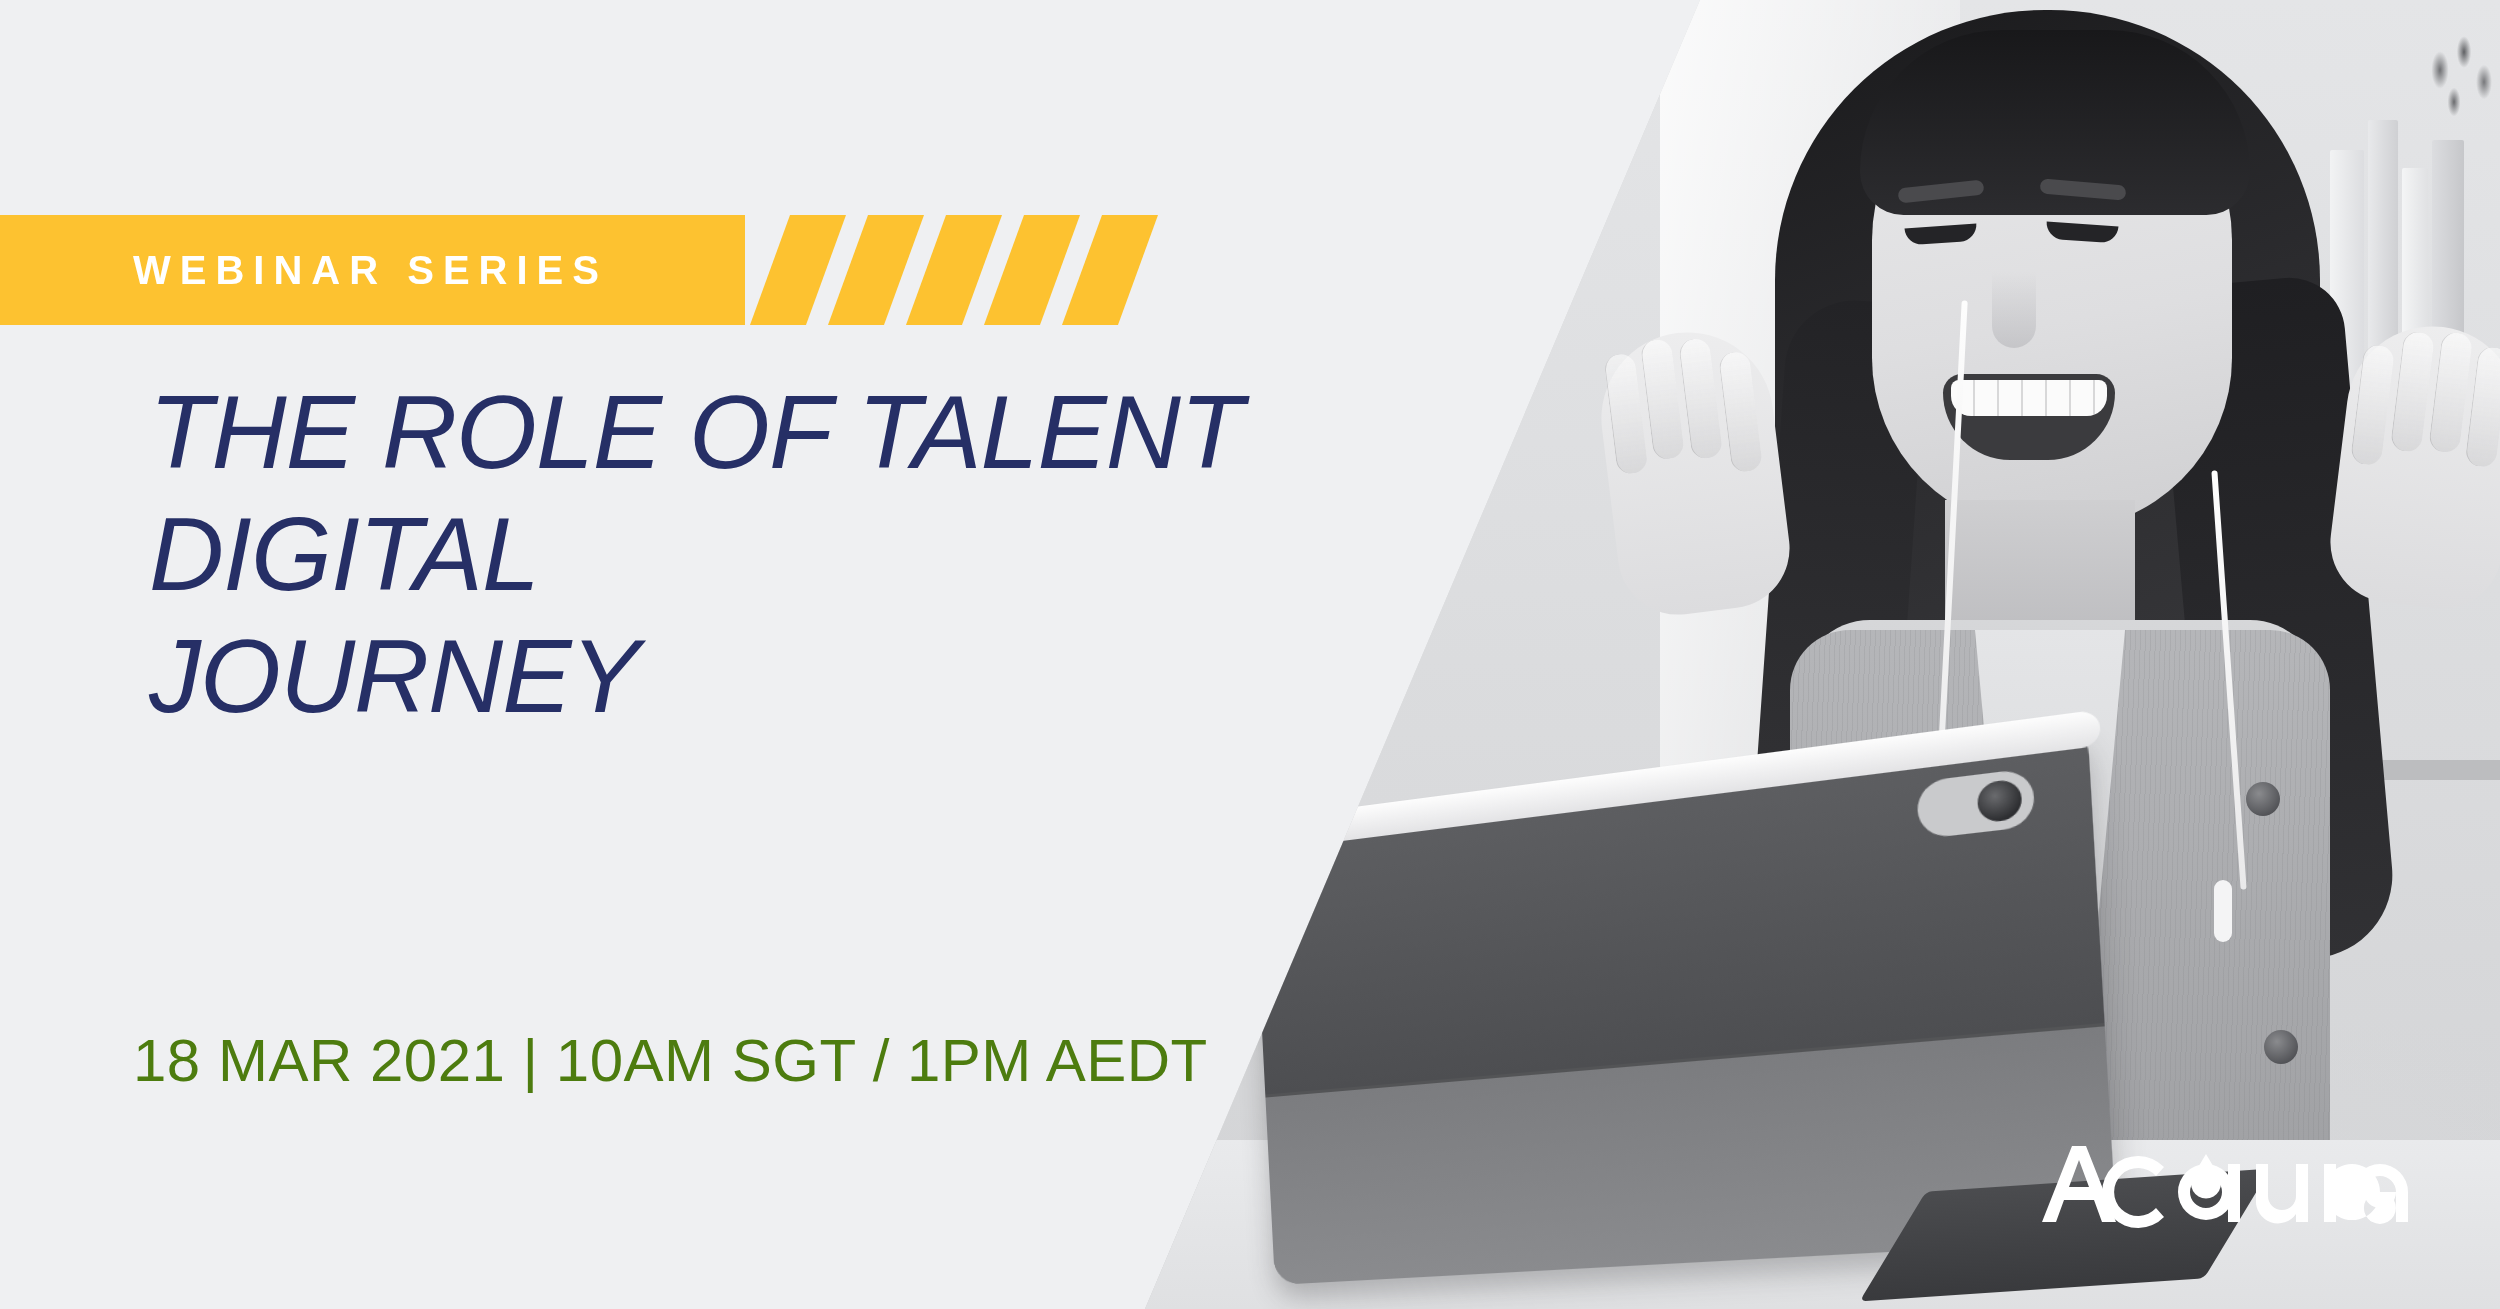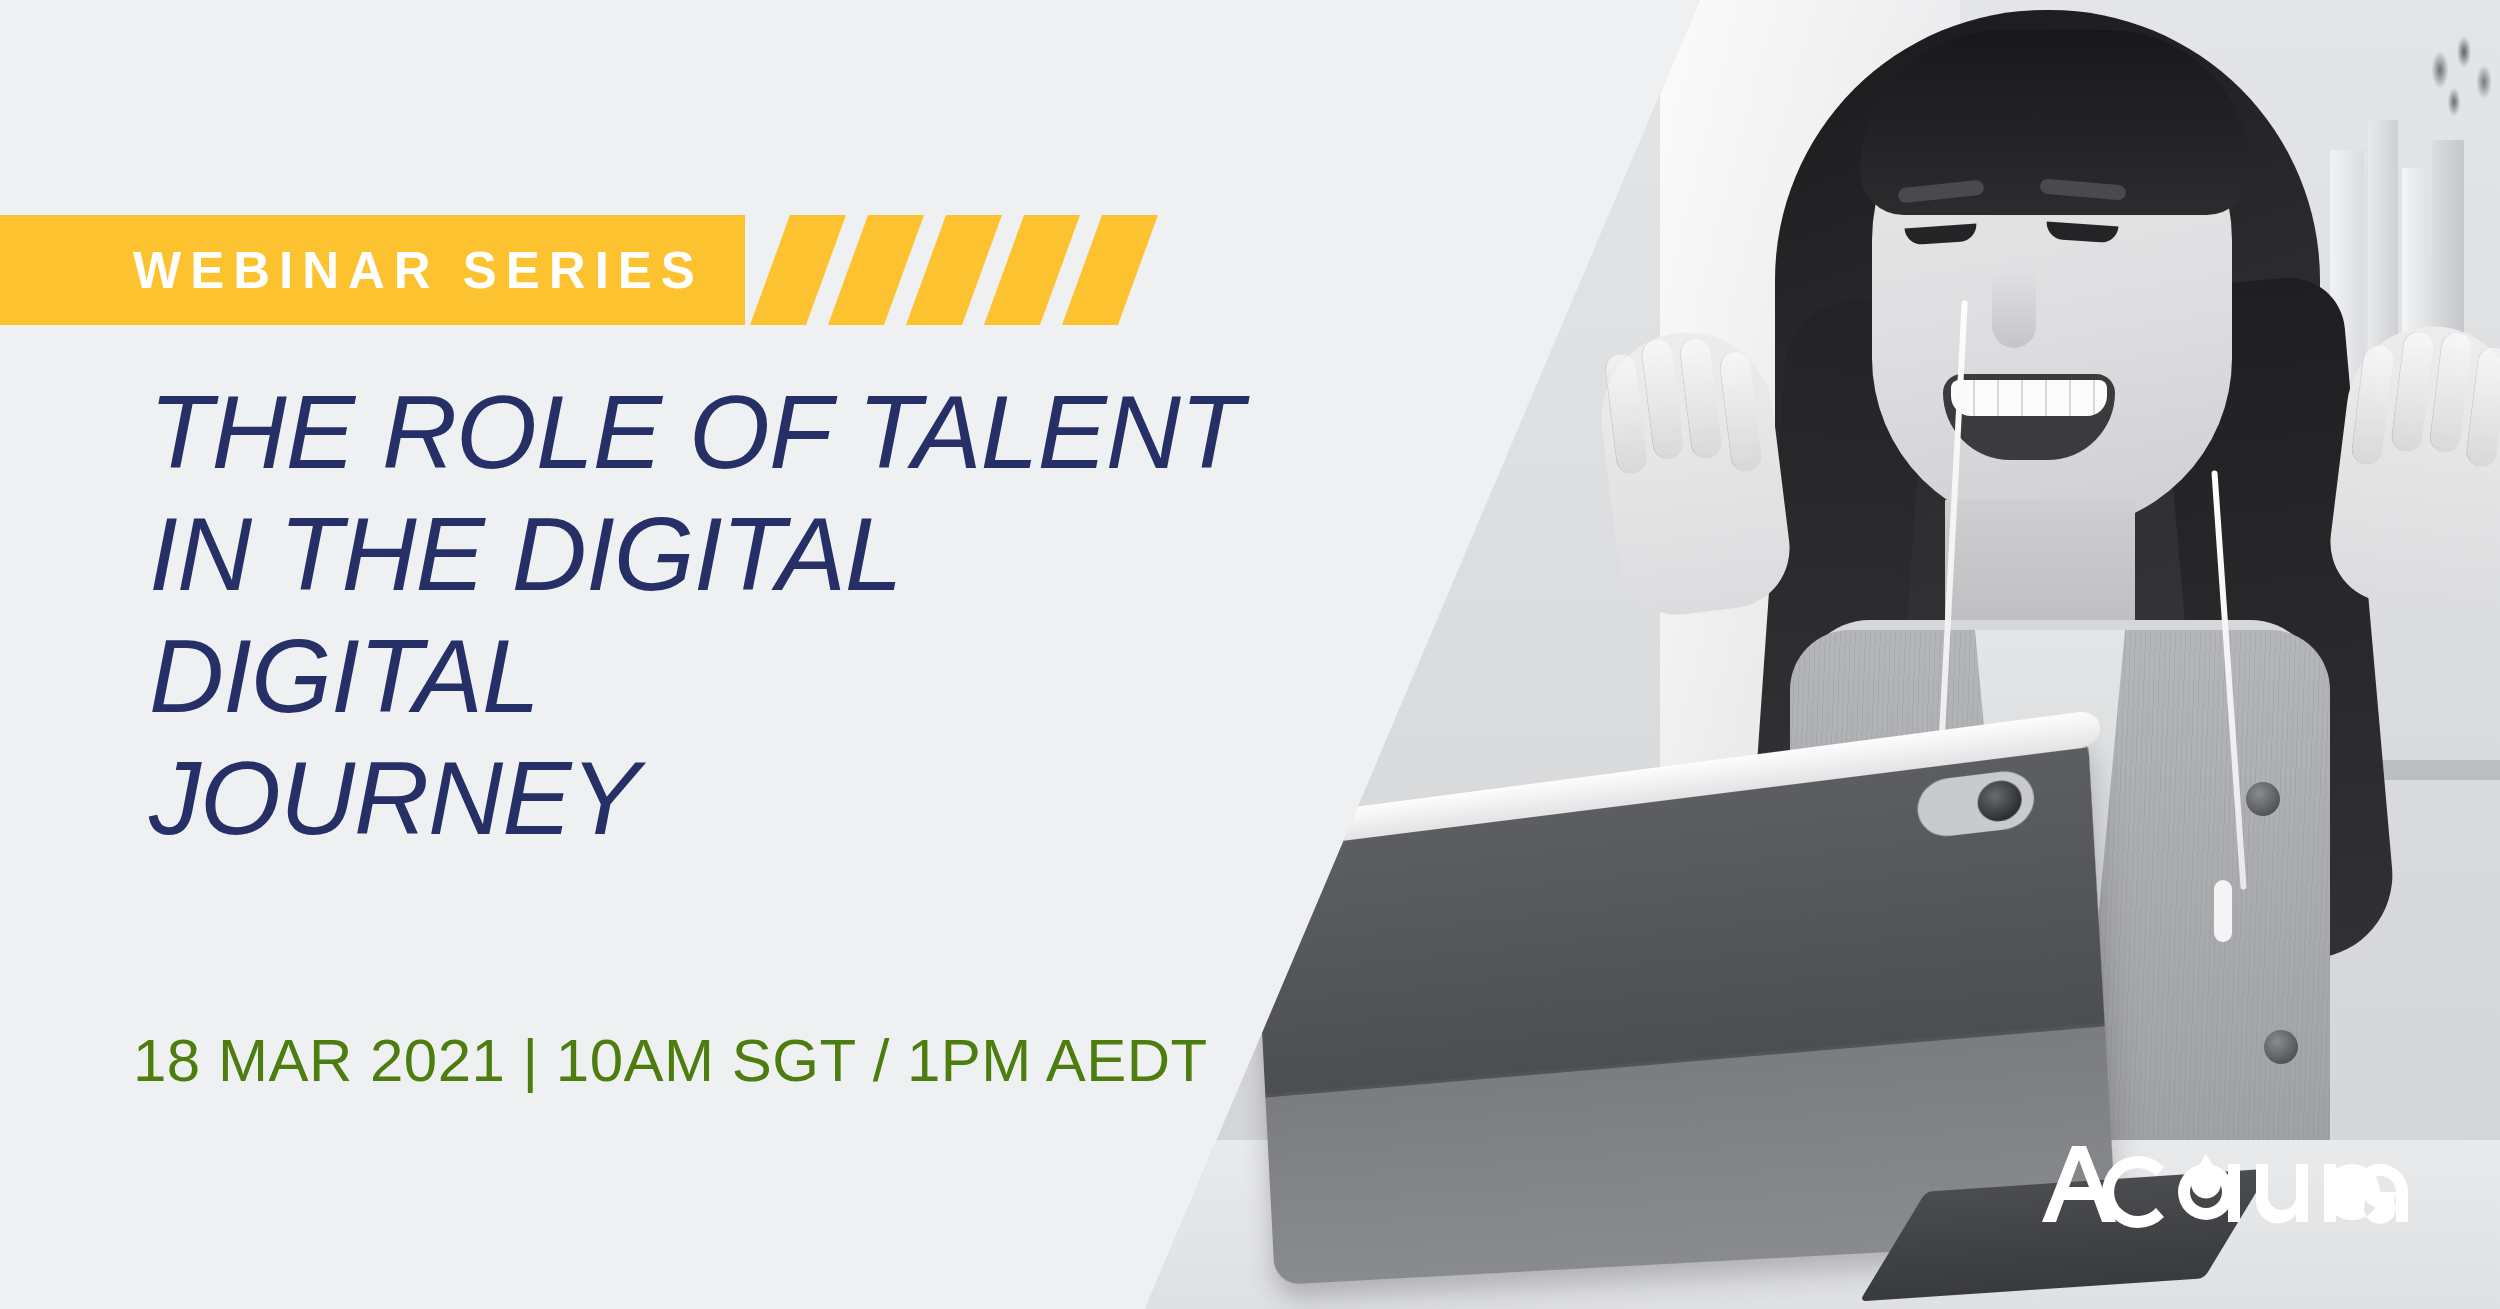--- a/index.html
+++ b/index.html
@@ -303,21 +303,21 @@
     width: 745px;
     height: 110px;
     background: #fdc230;
     display: flex;
     align-items: center;
     box-sizing: border-box;
     padding-left: 133px;
   }
   .eyebrow-text {
     color: #ffffff;
-    font-size: 51px;
+    font-size: 40px;
     font-weight: bold;
     letter-spacing: 9px;
     line-height: 1;
     white-space: nowrap;
   }
   .stripes {
     display: flex;
     align-items: stretch;
     margin-left: 25px;
     gap: 22px;
@@ -451,21 +451,20 @@
       <span class="stripe"></span>
       <span class="stripe"></span>
       <span class="stripe"></span>
       <span class="stripe"></span>
       <span class="stripe"></span>
     </div>
   </div>
 
   <h1 class="headline">
     <span class="hl-line">THE ROLE OF TALENT</span>
-    <span class="hl-line">IN THE DIGITAL</span>
     <span class="hl-line">DIGITAL</span>
     <span class="hl-line">JOURNEY</span>
   </h1>
 
   <p class="datetime">18 MAR 2021 | 10AM SGT / 1PM AEDT</p>
 
   <div class="logo">
     <svg viewBox="0 0 400 96" xmlns="http://www.w3.org/2000/svg" aria-hidden="true">
       <g fill="#ffffff">
 

